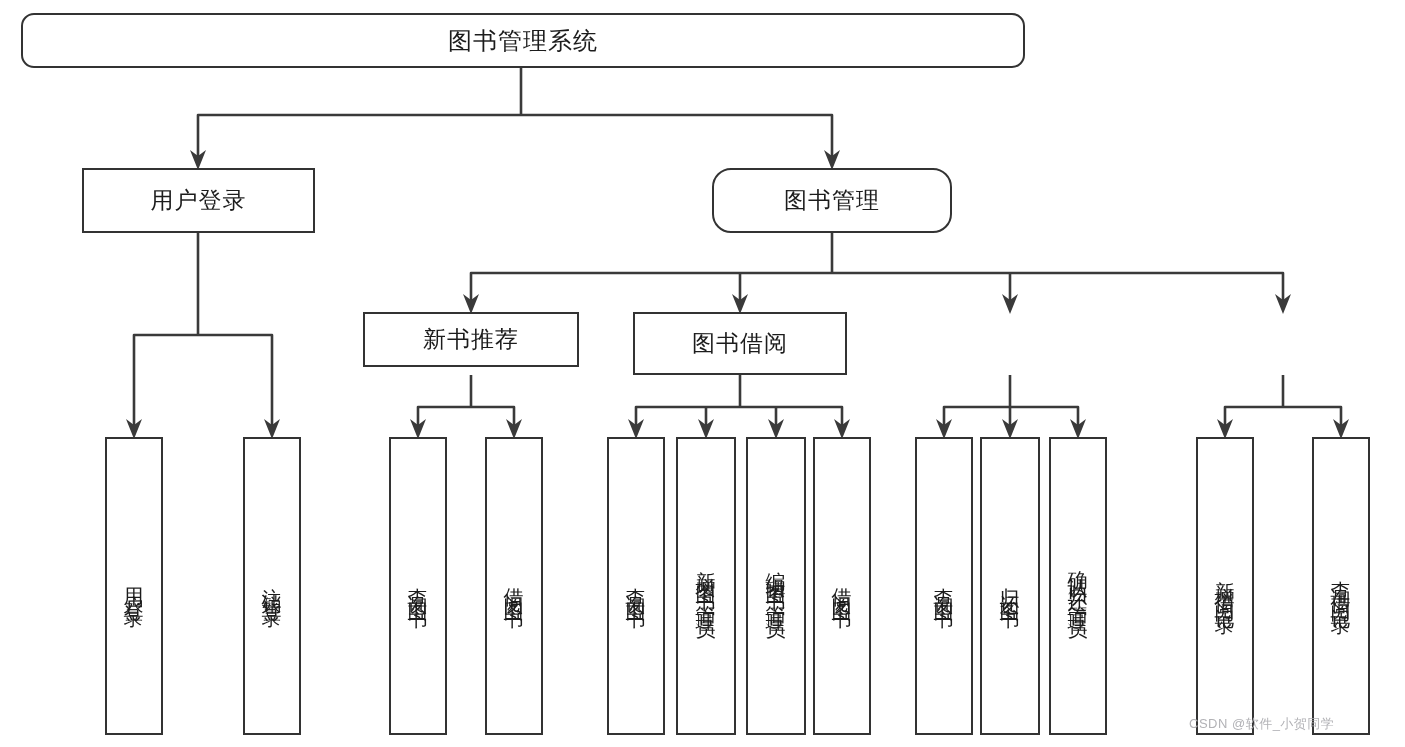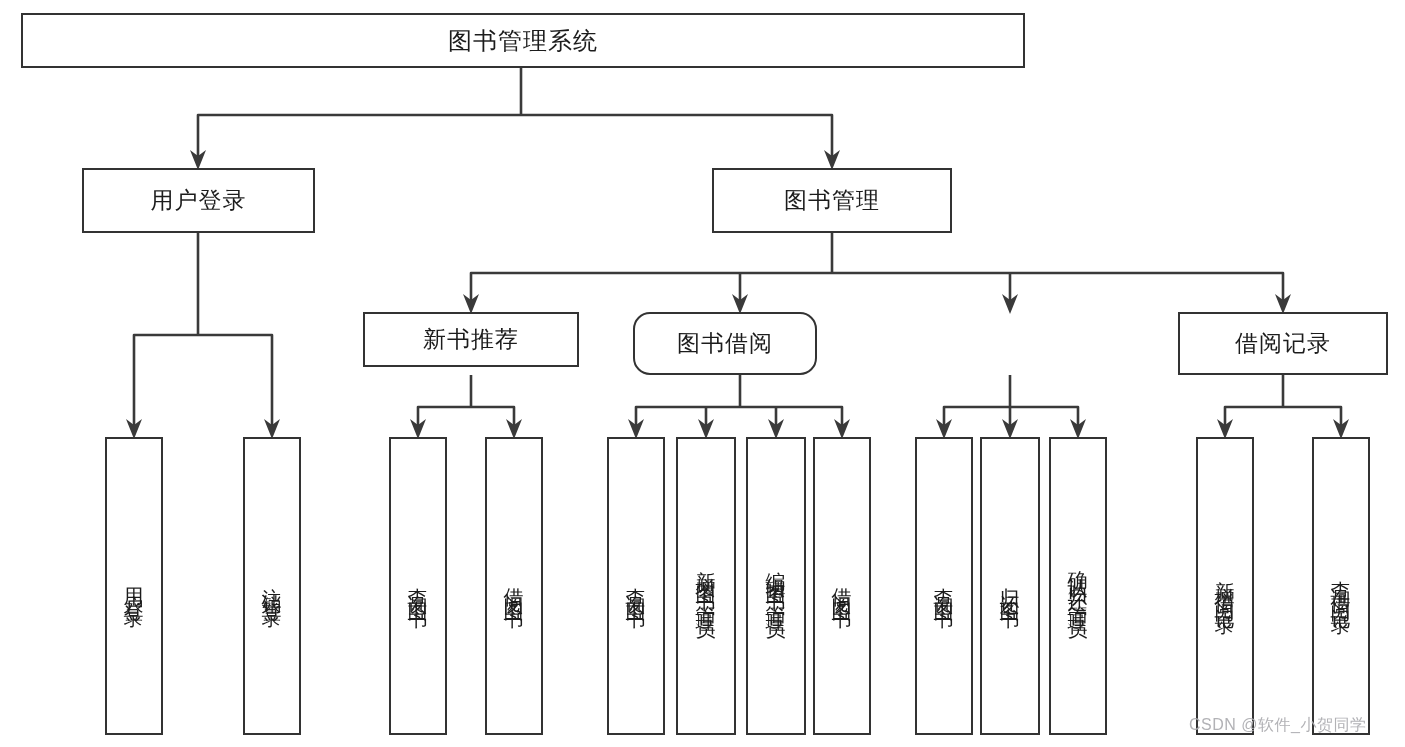--- a/index.html
+++ b/index.html
@@ -33,21 +33,21 @@
     writing-mode:vertical-rl;
     text-orientation:mixed;
     font-size:20px;
     letter-spacing:7px;
     line-height:1;
     color:#1c1c1c;
   }
   .watermark {
     position:absolute;
     left:1189px; top:715px;
-    font-size:16px;
+    font-size:13px;
     letter-spacing:0.5px;
     color:#aeaeb2;
     opacity:0.95;
     white-space:nowrap;
     z-index:10;
   }
 </style>
 </head>
 <body>
 
@@ -98,39 +98,36 @@
       <path d="M768 419 L776 439 L784 419 L776 425 Z"></path>
       <path d="M834 419 L842 439 L850 419 L842 425 Z"></path>
       <path d="M936 419 L944 439 L952 419 L944 425 Z"></path>
       <path d="M1002 419 L1010 439 L1018 419 L1010 425 Z"></path>
       <path d="M1070 419 L1078 439 L1086 419 L1078 425 Z"></path>
       <path d="M1217 419 L1225 439 L1233 419 L1225 425 Z"></path>
       <path d="M1333 419 L1341 439 L1349 419 L1341 425 Z"></path>
     </g>
   </svg>
 
-  <div class="box root" style="left:21px;top:13px;width:1004px;height:55px;">
+  <div class="box root" style="left:21px;top:13px;width:1004px;height:55px;border-radius:13px;">
     <span class="label-h">图书管理系统</span>
   </div>
 
   <div class="box" style="left:82px;top:168px;width:233px;height:65px;">
     <span class="label-h">用户登录</span>
   </div>
-  <div class="box" style="left:712px;top:168px;width:240px;height:65px;">
+  <div class="box" style="left:712px;top:168px;width:240px;height:65px;border-radius:19px;">
     <span class="label-h">图书管理</span>
   </div>
 
   <div class="box" style="left:363px;top:312px;width:216px;height:55px;">
     <span class="label-h">新书推荐</span>
   </div>
-  <div class="box" style="left:633px;top:312px;width:184px;height:63px;border-radius:17px;">
+  <div class="box" style="left:633px;top:312px;width:214px;height:63px;">
     <span class="label-h">图书借阅</span>
-  </div>
-  <div class="box" style="left:1178px;top:312px;width:210px;height:63px;">
-    <span class="label-h">借阅记录</span>
   </div>
 
   <div class="box" style="left:105px;top:437px;width:58px;height:298px;">
     <span class="label-v">用户登录</span>
   </div>
   <div class="box" style="left:243px;top:437px;width:58px;height:298px;">
     <span class="label-v">注销登录</span>
   </div>
 
   <div class="box" style="left:389px;top:437px;width:58px;height:298px;">

